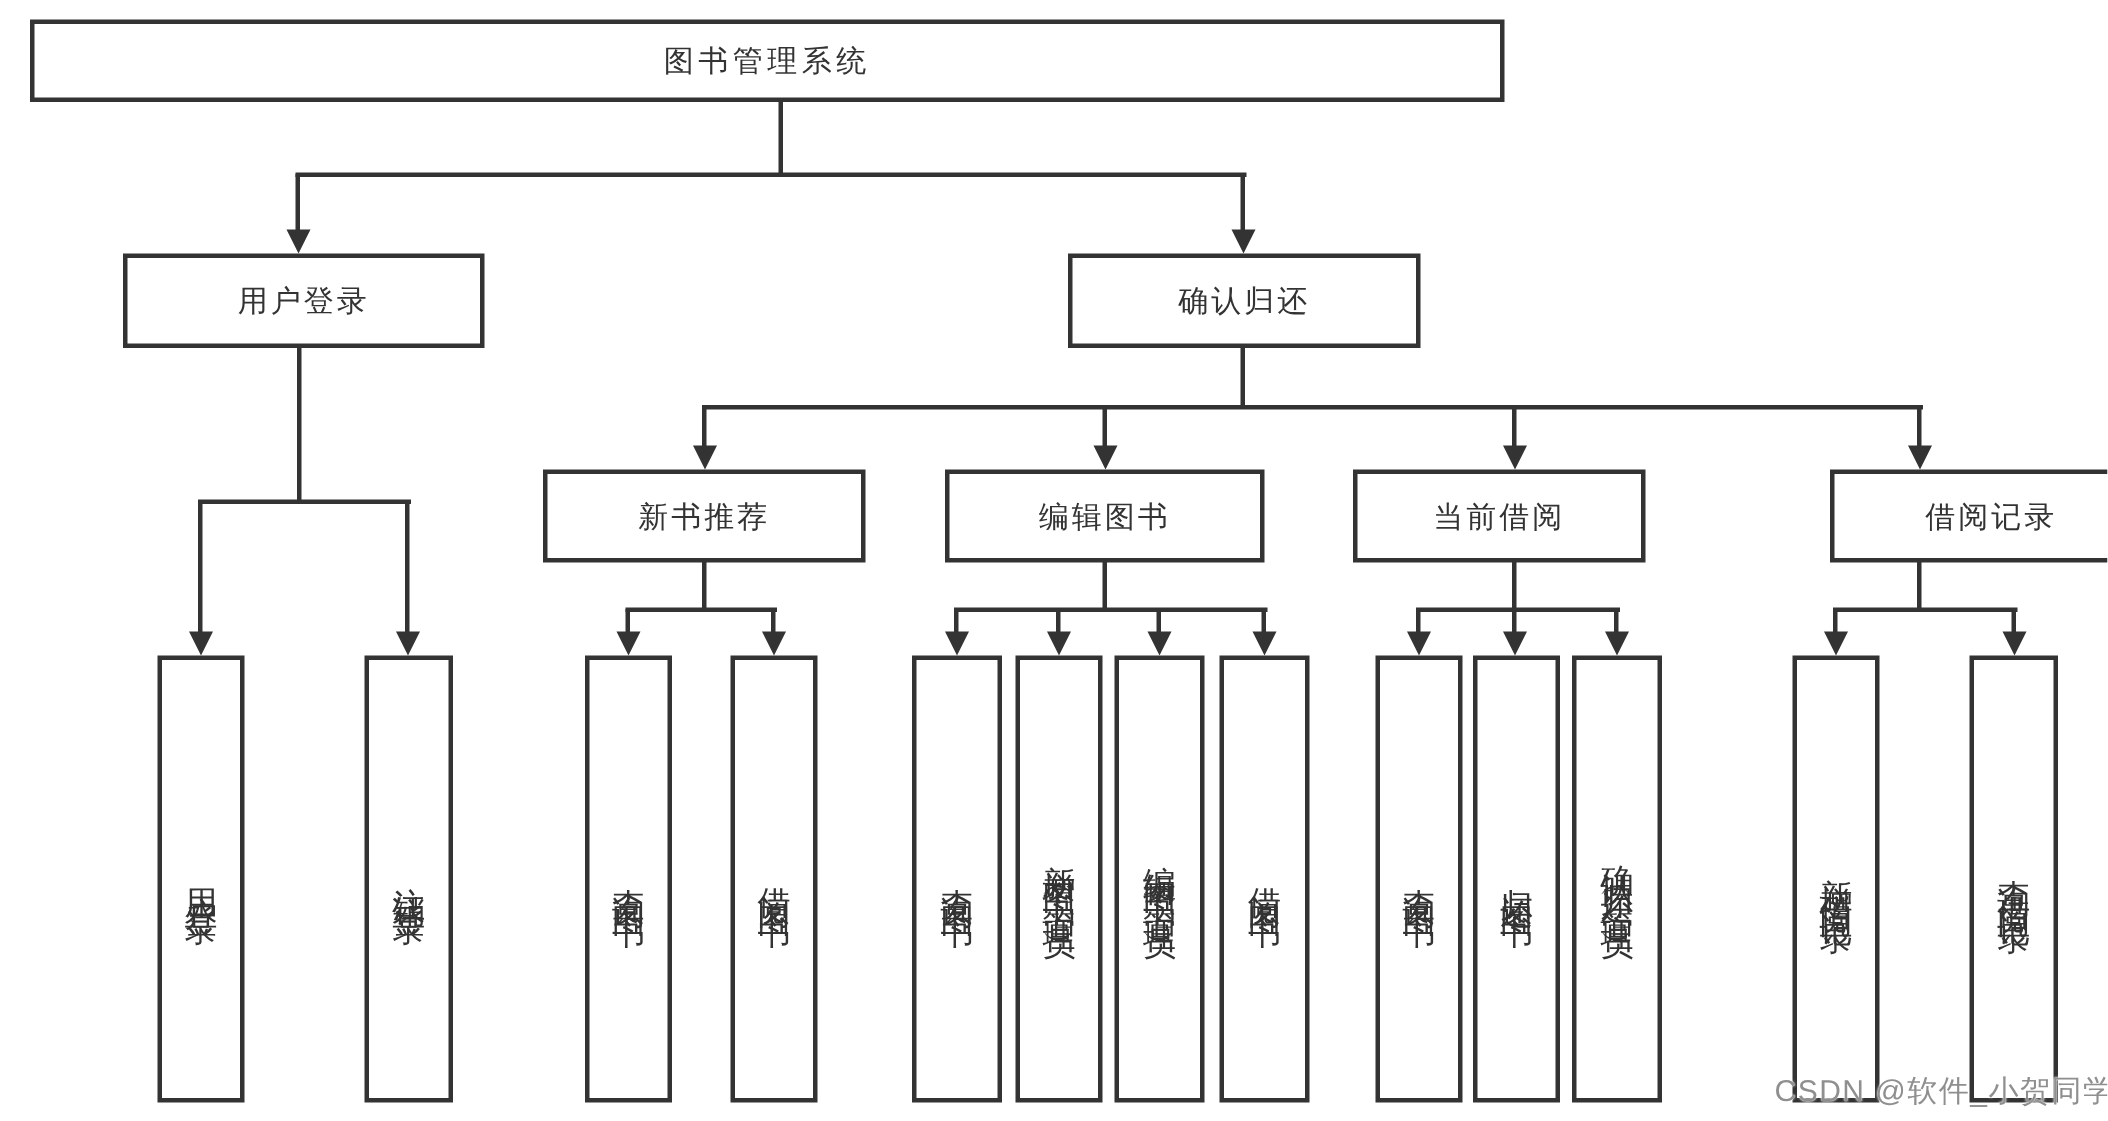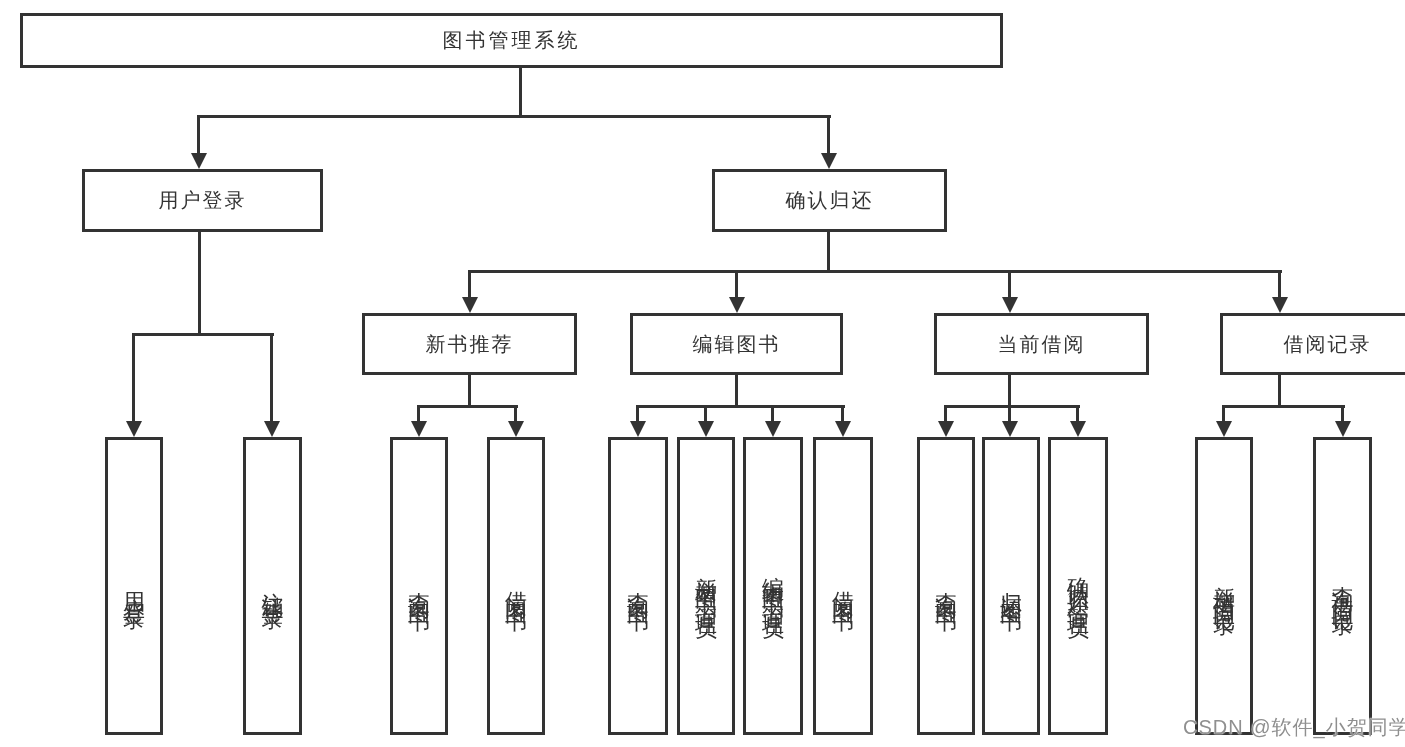--- a/index.html
+++ b/index.html
@@ -65,21 +65,21 @@
       </div>
       <div class="node hbox" style="left: 712px; top: 169px; width: 235px; height: 63px;">
         <span class="node-label">确认归还</span>
       </div>
       <div class="node hbox" style="left: 362px; top: 313px; width: 215px; height: 62px;">
         <span class="node-label">新书推荐</span>
       </div>
       <div class="node hbox" style="left: 630px; top: 313px; width: 213px; height: 62px;">
         <span class="node-label">编辑图书</span>
       </div>
-      <div class="node hbox" style="left: 902px; top: 313px; width: 215px; height: 62px; margin-left: 32px;">
+      <div class="node hbox" style="left: 902px; top: 313px; width: 195px; height: 62px;">
         <span class="node-label">当前借阅</span>
       </div>
       <div class="node hbox" style="left: 1172px; top: 313px; width: 215px; height: 62px; margin-left: 48px;">
         <span class="node-label">借阅记录</span>
       </div>
       <div class="node vbox" style="left: 105px; top: 437px; width: 58px; height: 298px;">
         <span class="node-label">用户登录</span>
       </div>
       <div class="node vbox" style="left: 243px; top: 437px; width: 59px; height: 298px;">
         <span class="node-label">注销登录</span>

